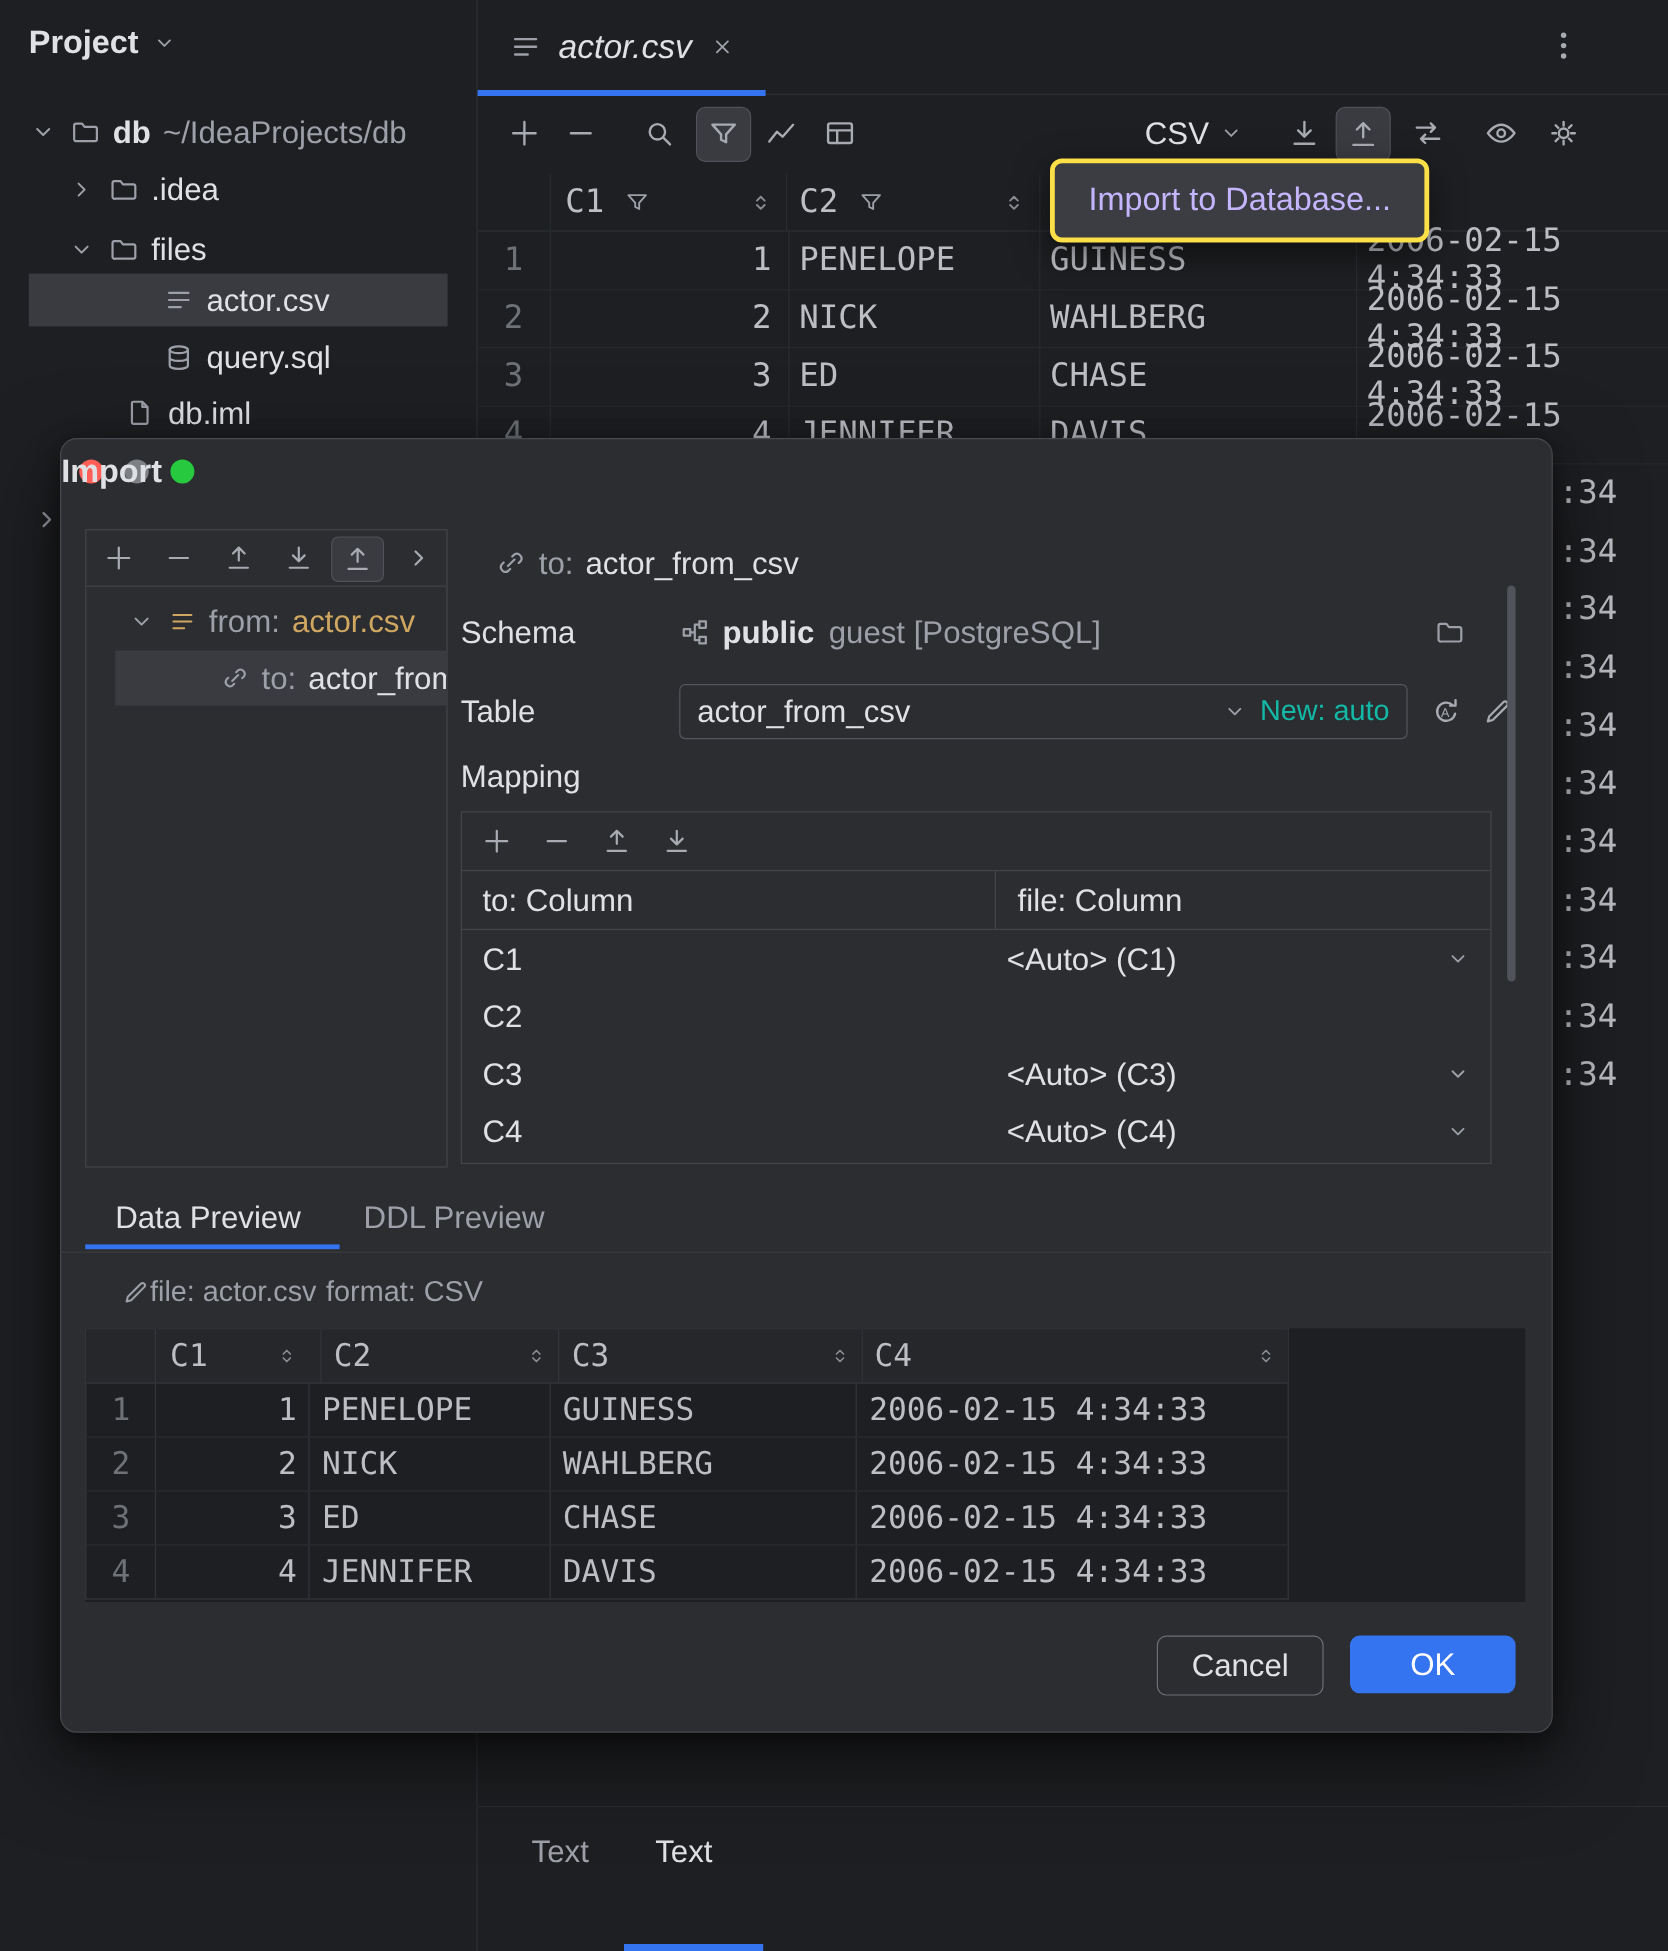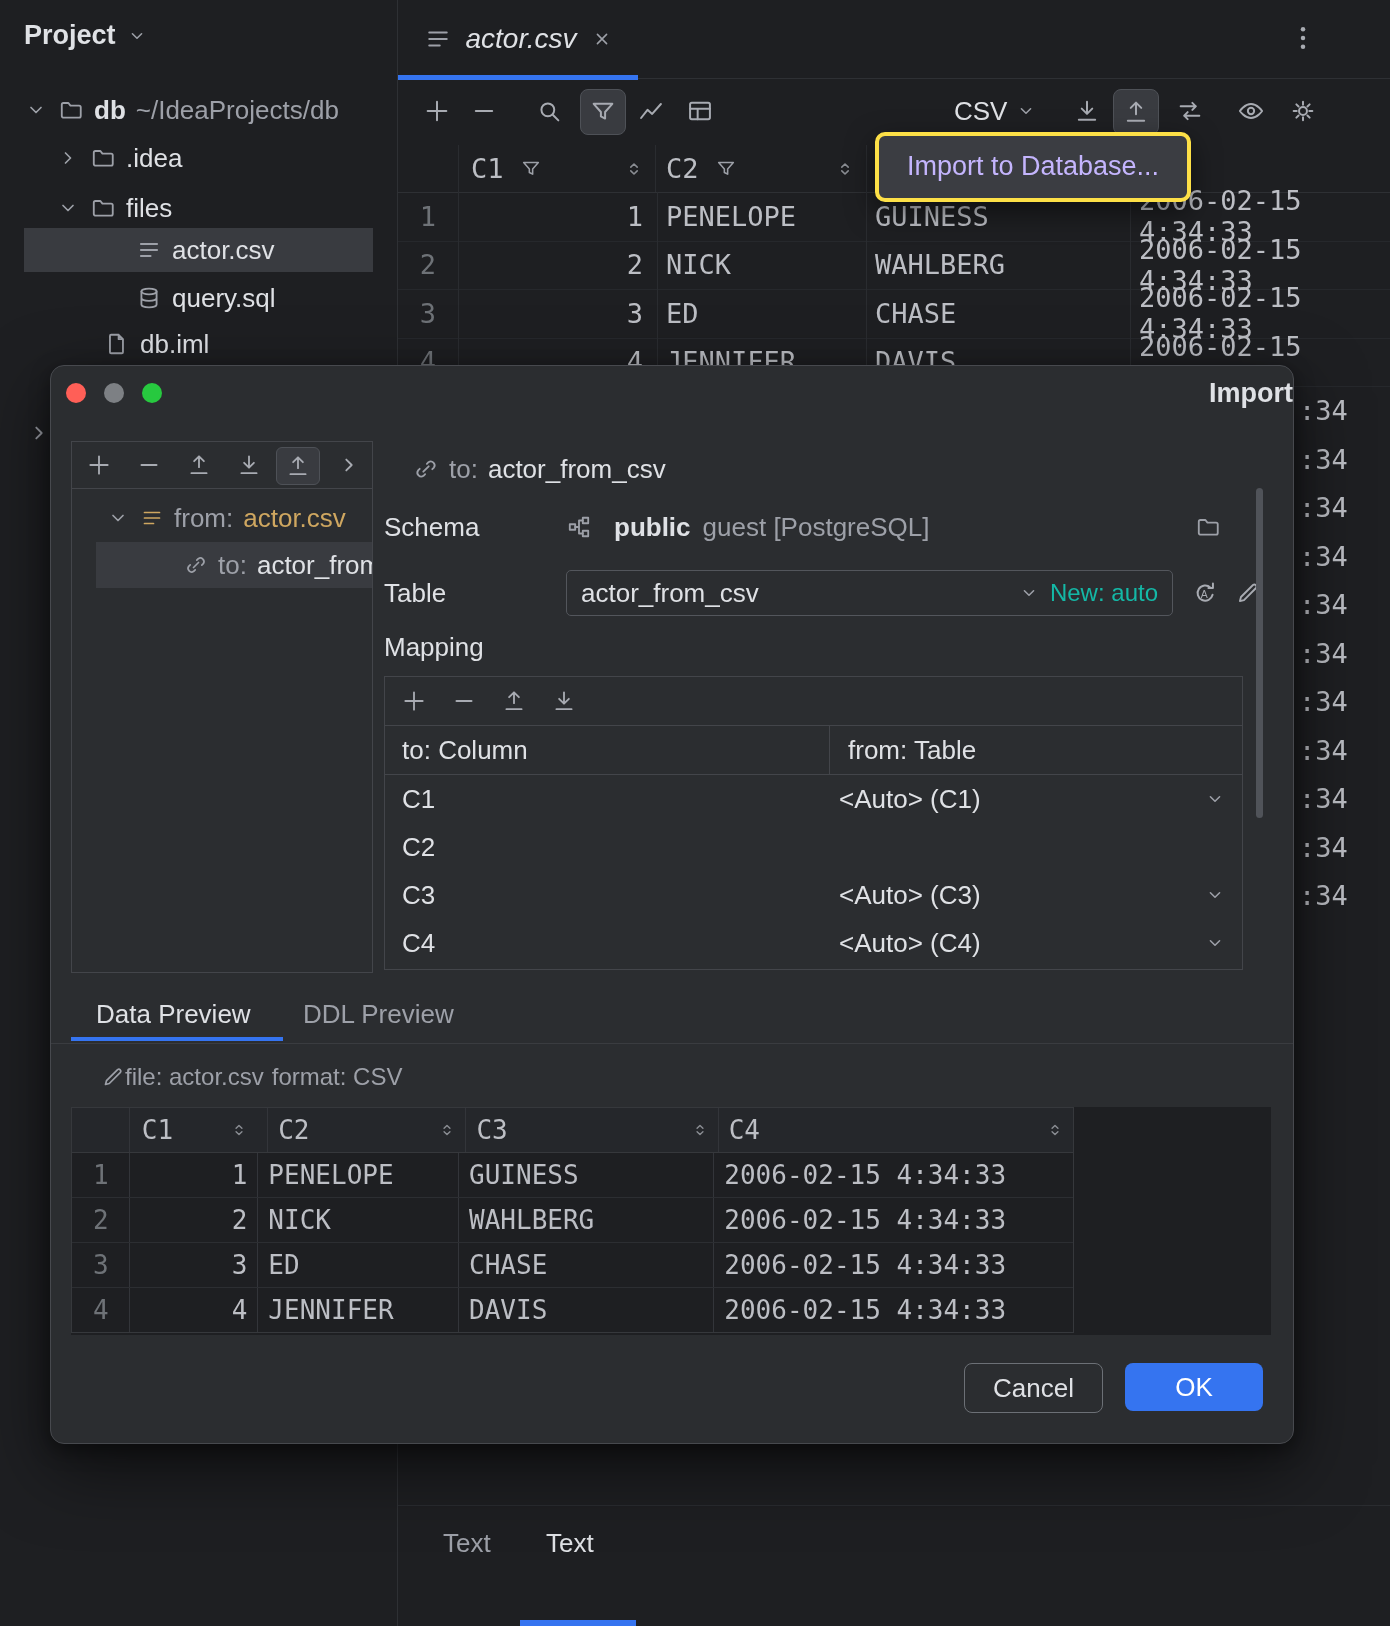--- a/index.html
+++ b/index.html
@@ -392,21 +392,21 @@
   <div class="bottombar">
     <span class="a gray" style="left:45px;top:22px">Text</span>
     <span class="a" style="left:148px;top:22px">Text</span>
     <div class="a" style="left:122px;bottom:0;width:116px;height:6px;background:#3574f0"></div>
   </div>
 
   <div class="dialog">
     <span class="light" style="left:15px;background:#ff5f57"></span>
     <span class="light" style="left:53px;background:#7d8084"></span>
     <span class="light" style="left:91px;background:#27c93f"></span>
-    <div class="a bold" style="left:0;top:12px;width:100%;text-align:right;font-size:27px">Import</div>
+    <div class="a bold" style="left:0;top:12px;width:100%;text-align:left;font-size:27px">Import</div>
 
     <div class="lp">
       <div class="lp-toolbar">
         <div class="sbtn" style="left:12px">
             <svg class="ic" width="26" height="26">
               <use href="#i-plus"></use>
             </svg>
           </div>
         <div class="sbtn" style="left:62px">
             <svg class="ic" width="26" height="26">
@@ -459,21 +459,21 @@
         </svg>
       <span class="gray">to:</span>
       <span>actor_from_csv</span>
     </div>
 
     <div class="a" style="left:333px;top:138px;width:877px;height:46px;display:flex;align-items:center">
       <span style="width:182px;flex:none">Schema</span>
       <svg class="ic gray" width="26" height="26">
           <use href="#i-schema"></use>
         </svg>
-      <span class="bold" style="margin-left:22px">public</span>
+      <span class="bold" style="margin-left:10px">public</span>
       <span class="gray" style="margin-left:12px">guest [PostgreSQL]</span>
       <svg class="ic gray" width="26" height="26" style="margin-left:auto;margin-right:40px">
           <use href="#i-folder"></use>
         </svg>
     </div>
 
     <div class="a" style="left:333px;top:204px;width:877px;height:46px;display:flex;align-items:center">
       <span style="width:182px;flex:none">Table</span>
       <div class="field-input">
         <span style="flex:1;overflow:hidden;white-space:nowrap">actor_from_csv</span>
@@ -509,21 +509,21 @@
             </svg>
           </div>
         <div class="sbtn" style="left:164px;top:9px">
             <svg class="ic" width="26" height="26">
               <use href="#i-down"></use>
             </svg>
           </div>
       </div>
       <div class="map-head">
         <div class="map-cell-l">to: Column</div>
-        <div class="map-cell-r" style="padding-left:18px">from: Table</div>
+        <div class="map-cell-r" style="padding-left:18px">file: Column</div>
       </div>
       <div class="map-row">
         <div class="map-cell-l">C1</div>
         <div class="map-cell-r">
           <span>&lt;Auto&gt; (C1)</span>
           <svg class="ic gray" width="22" height="22" style="margin-left:auto;margin-right:16px">
               <use href="#i-chev-d"></use>
             </svg>
         </div>
       </div>

